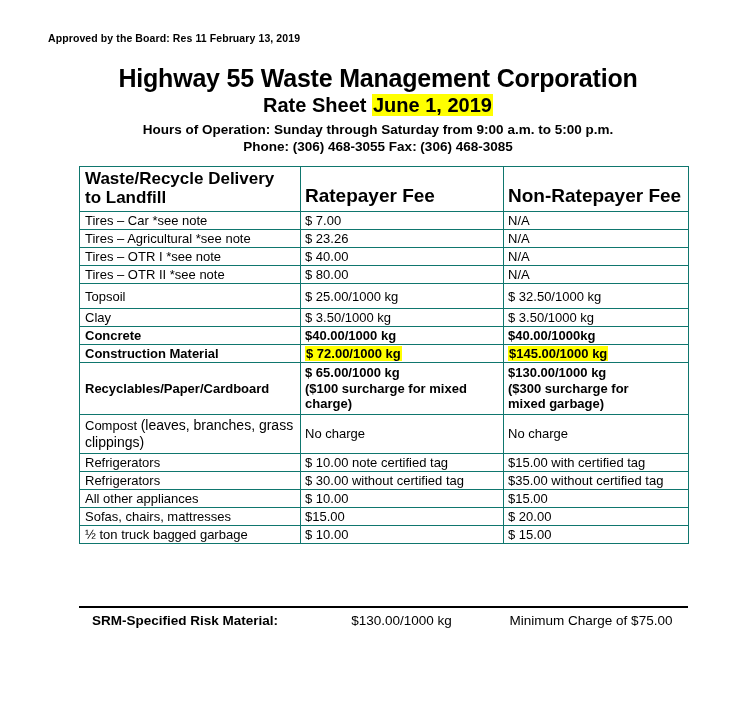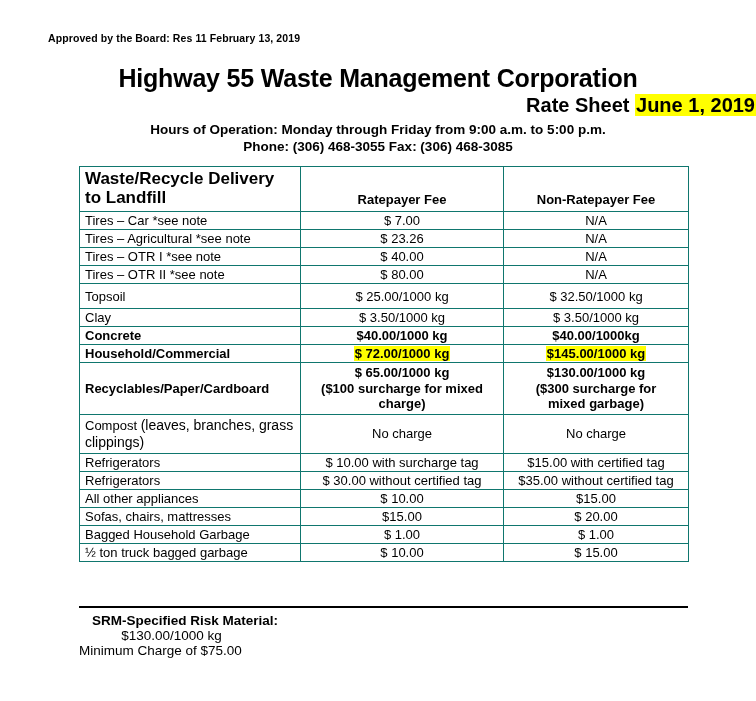--- a/index.html
+++ b/index.html
@@ -36,21 +36,20 @@
     font-size: 25px;
     font-weight: bold;
     line-height: 1.12;
     letter-spacing: -0.2px;
   }
   .rate-sheet-line {
     font-size: 20px;
     font-weight: bold;
     line-height: 1.18;
     margin-top: 2px;
-    text-align: right;
   }
   .hl {
     background: #ffff00;
     padding: 0 1px;
   }
   .hours-line {
     font-size: 13.5px;
     font-weight: bold;
     line-height: 1.25;
     margin-top: 4px;
@@ -82,29 +81,29 @@
   .rate-table .col-nonrate { width: 185px; }
 
   td.hdr-item {
     font-size: 17px;
     font-weight: bold;
     text-align: left;
     line-height: 1.14;
     padding: 2px 5px 3px 5px;
   }
   td.hdr-fee {
-    font-size: 13px;
-    font-weight: bold;
-    text-align: center;
+    font-size: 19px;
+    font-weight: bold;
+    text-align: left;
     vertical-align: bottom;
     padding-bottom: 4px;
   }
 
   td.item { text-align: left; padding-left: 5px; }
-  td.fee { text-align: center; }
+  td.fee { }
   tr.bold td { font-weight: bold; }
   .cell-hl {
     background: #ffff00;
     display: inline-block;
     padding: 0 1px;
   }
 
   tr.tall td { height: 22px; }
   tr.multi td { line-height: 1.2; padding-top: 2px; padding-bottom: 2px; }
 
@@ -117,21 +116,20 @@
     left: 79px;
     top: 606px;
     width: 609px;
     border-top: 2px solid #000000;
     padding-top: 5px;
   }
   .srm-row {
     display: flex;
     align-items: baseline;
     font-size: 13.5px;
-    flex-direction: column;
   }
   .srm-label {
     font-weight: bold;
     width: 230px;
     padding-left: 13px;
     box-sizing: border-box;
   }
   .srm-rate {
     width: 185px;
     text-align: center;
@@ -144,21 +142,21 @@
 </head>
 <body>
 
 <div class="approval-line">Approved by the Board: Res 11 February 13, 2019</div>
 
 <div class="doc-header">
   <div class="org-title">Highway 55 Waste Management Corporation</div>
   <div class="rate-sheet-line">
     <span>Rate Sheet </span><span class="hl">June 1, 2019</span>
   </div>
-  <div class="hours-line">Hours of Operation: Monday through Friday from 9:00 a.m. to 5:00 p.m.</div>
+  <div class="hours-line">Hours of Operation: Sunday through Saturday from 9:00 a.m. to 5:00 p.m.</div>
   <div class="phone-line">Phone: (306) 468-3055 Fax: (306) 468-3085</div>
 </div>
 
 <table class="rate-table">
   <colgroup>
     <col class="col-item">
     <col class="col-rate">
     <col class="col-nonrate">
   </colgroup>
   <tbody>
@@ -203,21 +201,21 @@
       <td class="fee">$ 3.50/1000 kg</td>
     </tr>
 
     <tr class="bold">
       <td class="item">Concrete</td>
       <td class="fee">$40.00/1000 kg</td>
       <td class="fee">$40.00/1000kg</td>
     </tr>
 
     <tr class="bold">
-      <td class="item">Household/Commercial</td>
+      <td class="item">Construction Material</td>
       <td class="fee"><span class="cell-hl">$ 72.00/1000 kg</span></td>
       <td class="fee"><span class="cell-hl">$145.00/1000 kg</span></td>
     </tr>
 
     <tr class="bold multi">
       <td class="item">Recyclables/Paper/Cardboard</td>
       <td class="fee">
         <span>$ 65.00/1000 kg</span><br>
         <span>($100 surcharge for mixed</span><br>
         <span>charge)</span>
@@ -230,42 +228,37 @@
     </tr>
 
     <tr class="multi">
       <td class="item"><span>Compost </span><span class="compost-sub">(leaves, branches, grass clippings)</span></td>
       <td class="fee">No charge</td>
       <td class="fee">No charge</td>
     </tr>
 
     <tr>
       <td class="item">Refrigerators</td>
-      <td class="fee">$ 10.00 with surcharge tag</td>
+      <td class="fee">$ 10.00 note certified tag</td>
       <td class="fee">$15.00 with certified tag</td>
     </tr>
     <tr>
       <td class="item">Refrigerators</td>
       <td class="fee">$ 30.00 without certified tag</td>
       <td class="fee">$35.00 without certified tag</td>
     </tr>
     <tr>
       <td class="item">All other appliances</td>
       <td class="fee">$ 10.00</td>
       <td class="fee">$15.00</td>
     </tr>
     <tr>
       <td class="item">Sofas, chairs, mattresses</td>
       <td class="fee">$15.00</td>
       <td class="fee">$ 20.00</td>
-    </tr>
-    <tr>
-      <td class="item">Bagged Household Garbage</td>
-      <td class="fee">$ 1.00</td>
-      <td class="fee">$ 1.00</td>
     </tr>
     <tr>
       <td class="item">½ ton truck bagged garbage</td>
       <td class="fee">$ 10.00</td>
       <td class="fee">$ 15.00</td>
     </tr>
   </tbody>
 </table>
 
 <div class="srm-box">

